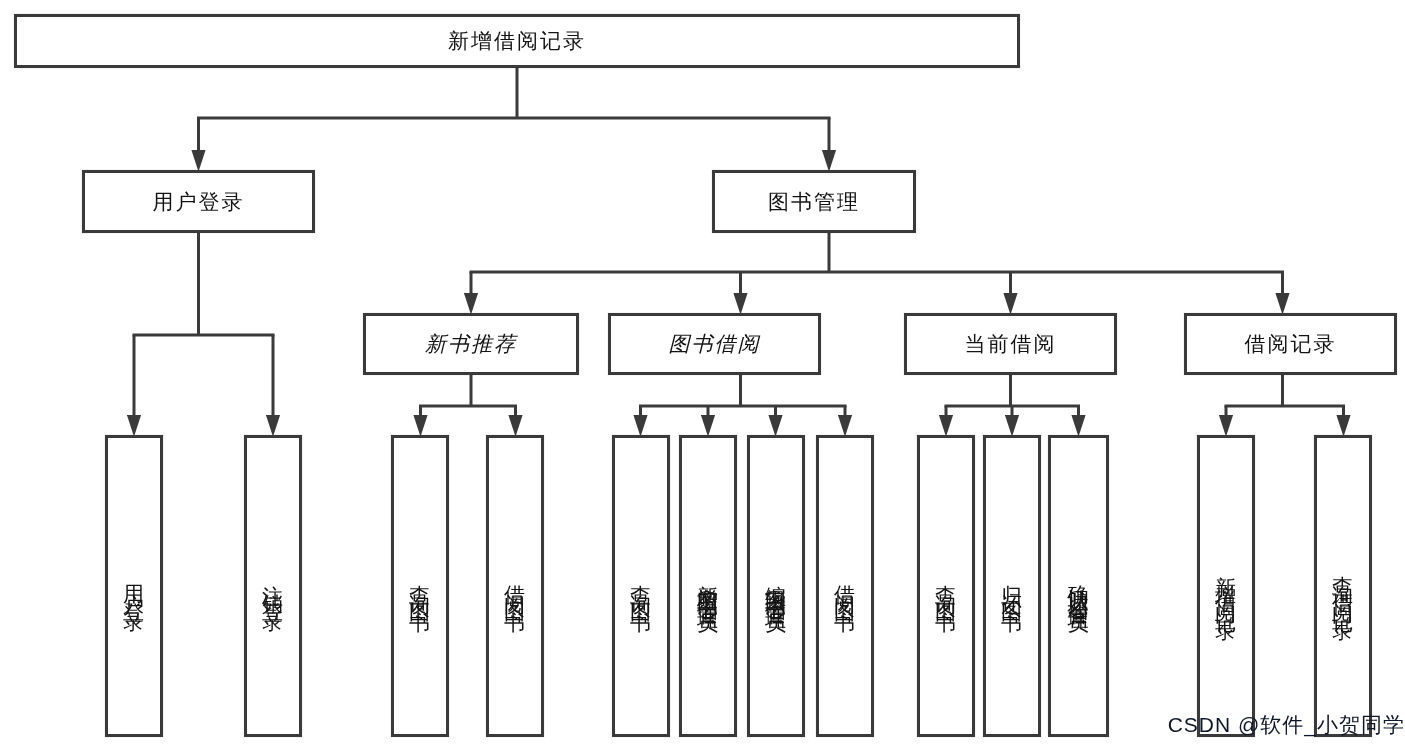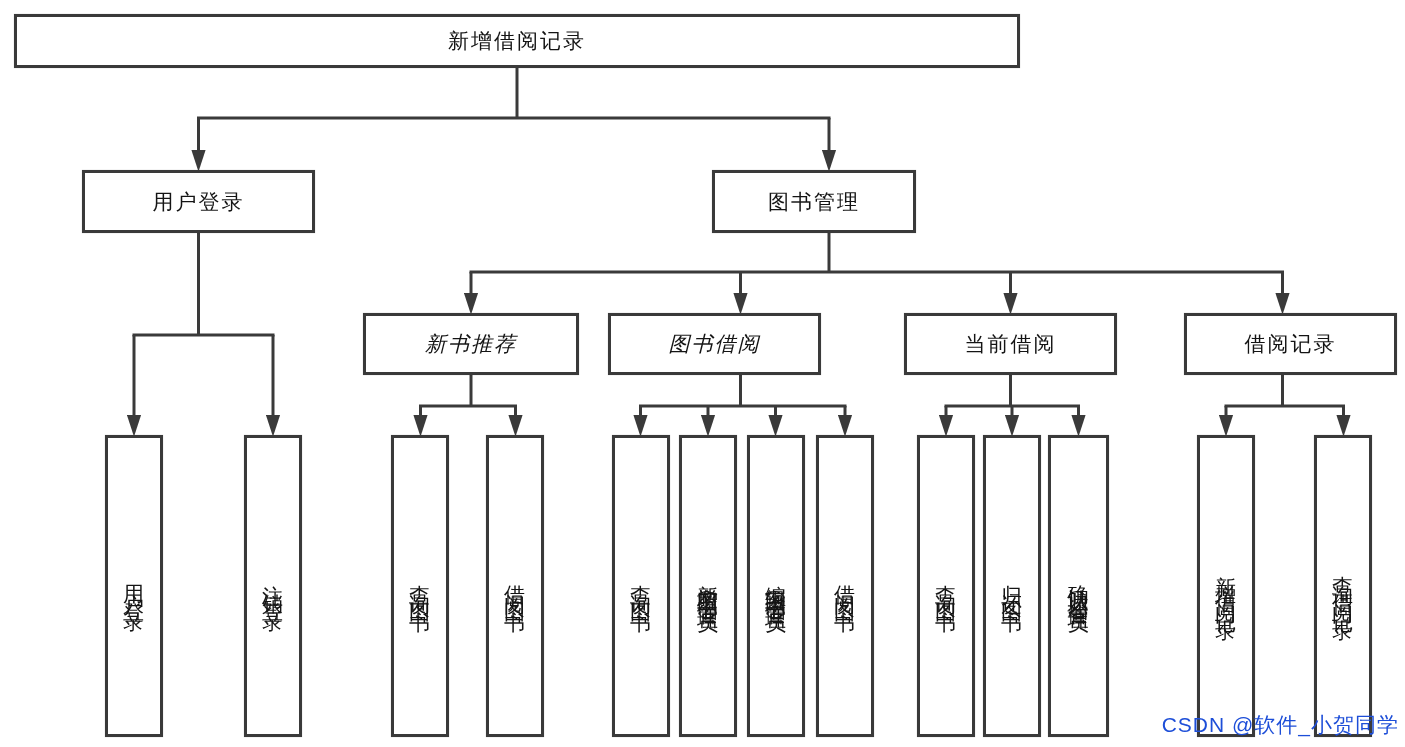--- a/index.html
+++ b/index.html
@@ -48,22 +48,22 @@
   #l-bb-add     {left:679px;}
   #l-bb-edit    {left:747px;}
   #l-bb-borrow  {left:816px;}
   #l-cb-query   {left:917px;}
   #l-cb-return  {left:983px;}
   #l-cb-confirm {left:1048px;width:61px;}
   #l-br-add     {left:1197px;}
   #l-br-query   {left:1314px;}
   #watermark{
     position:absolute;
-    right:6px;bottom:8px;
-    color:#1d4ed8;
+    right:0;bottom:8px;
+    color:#0f172a;
     font-size:21px;
     letter-spacing:1px;
     z-index:2;
   }
 </style>
 </head>
 <body>
 
 <div id="stage">
 

